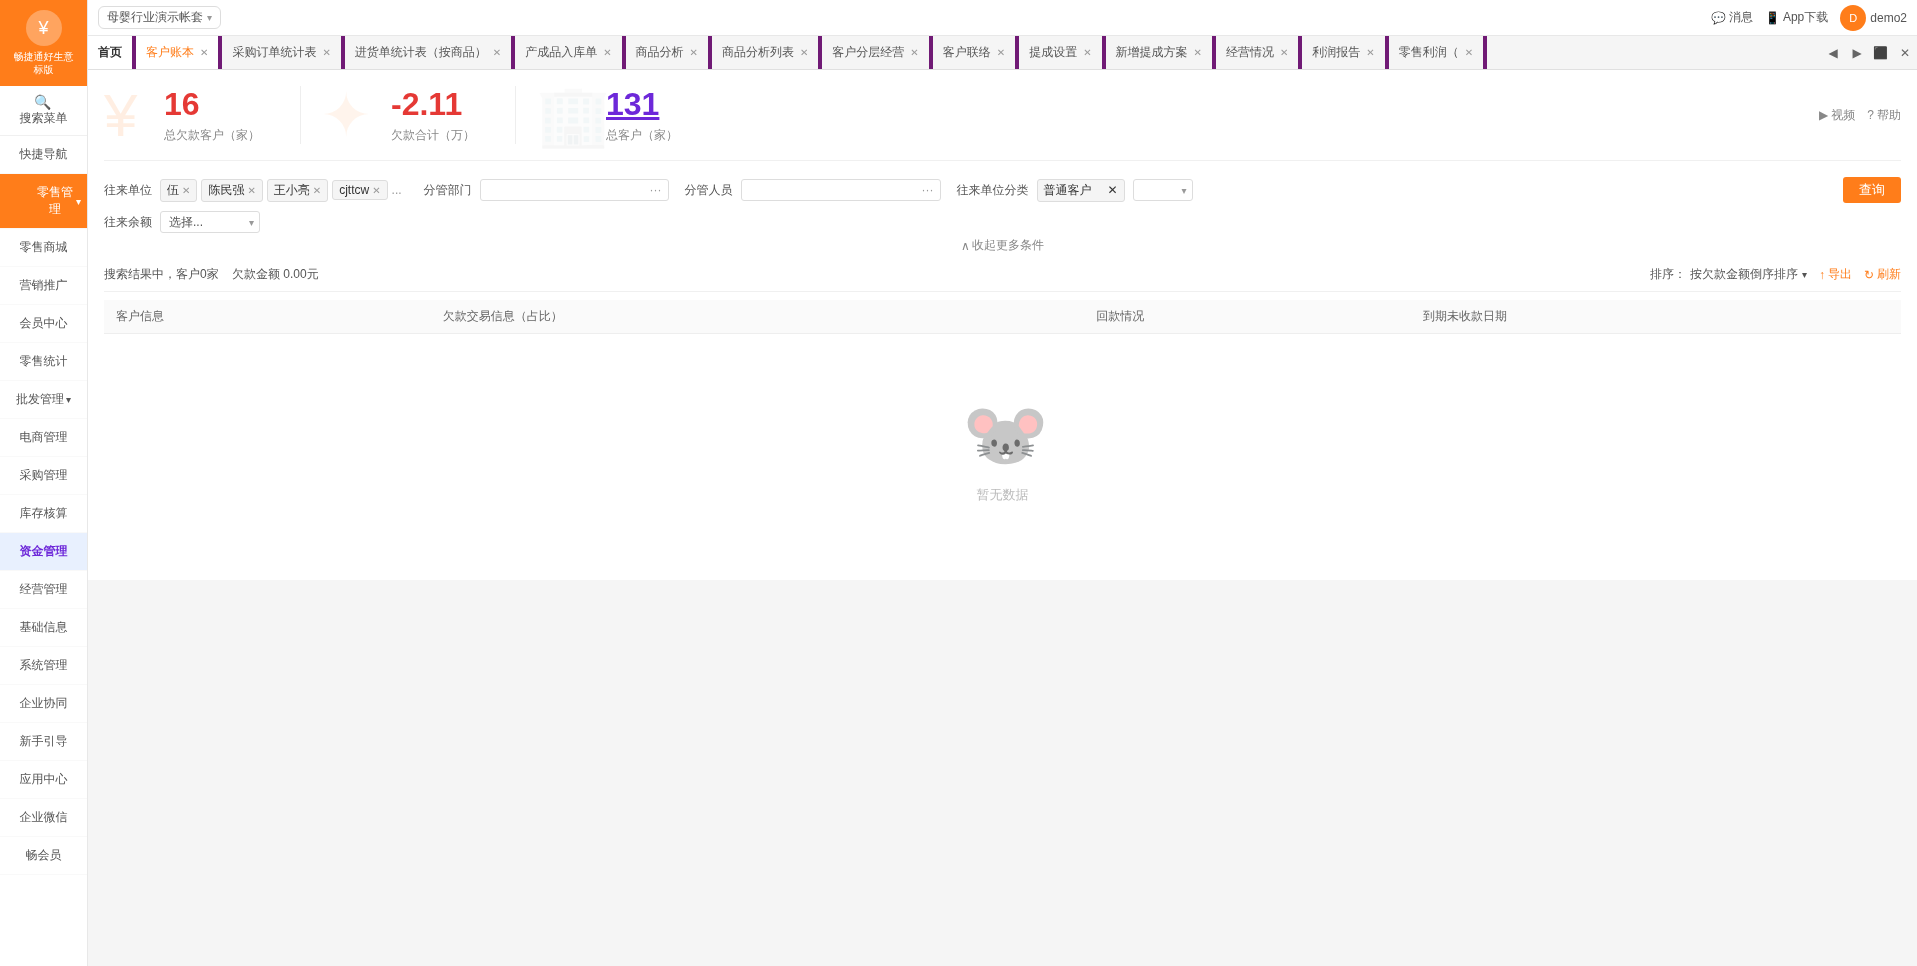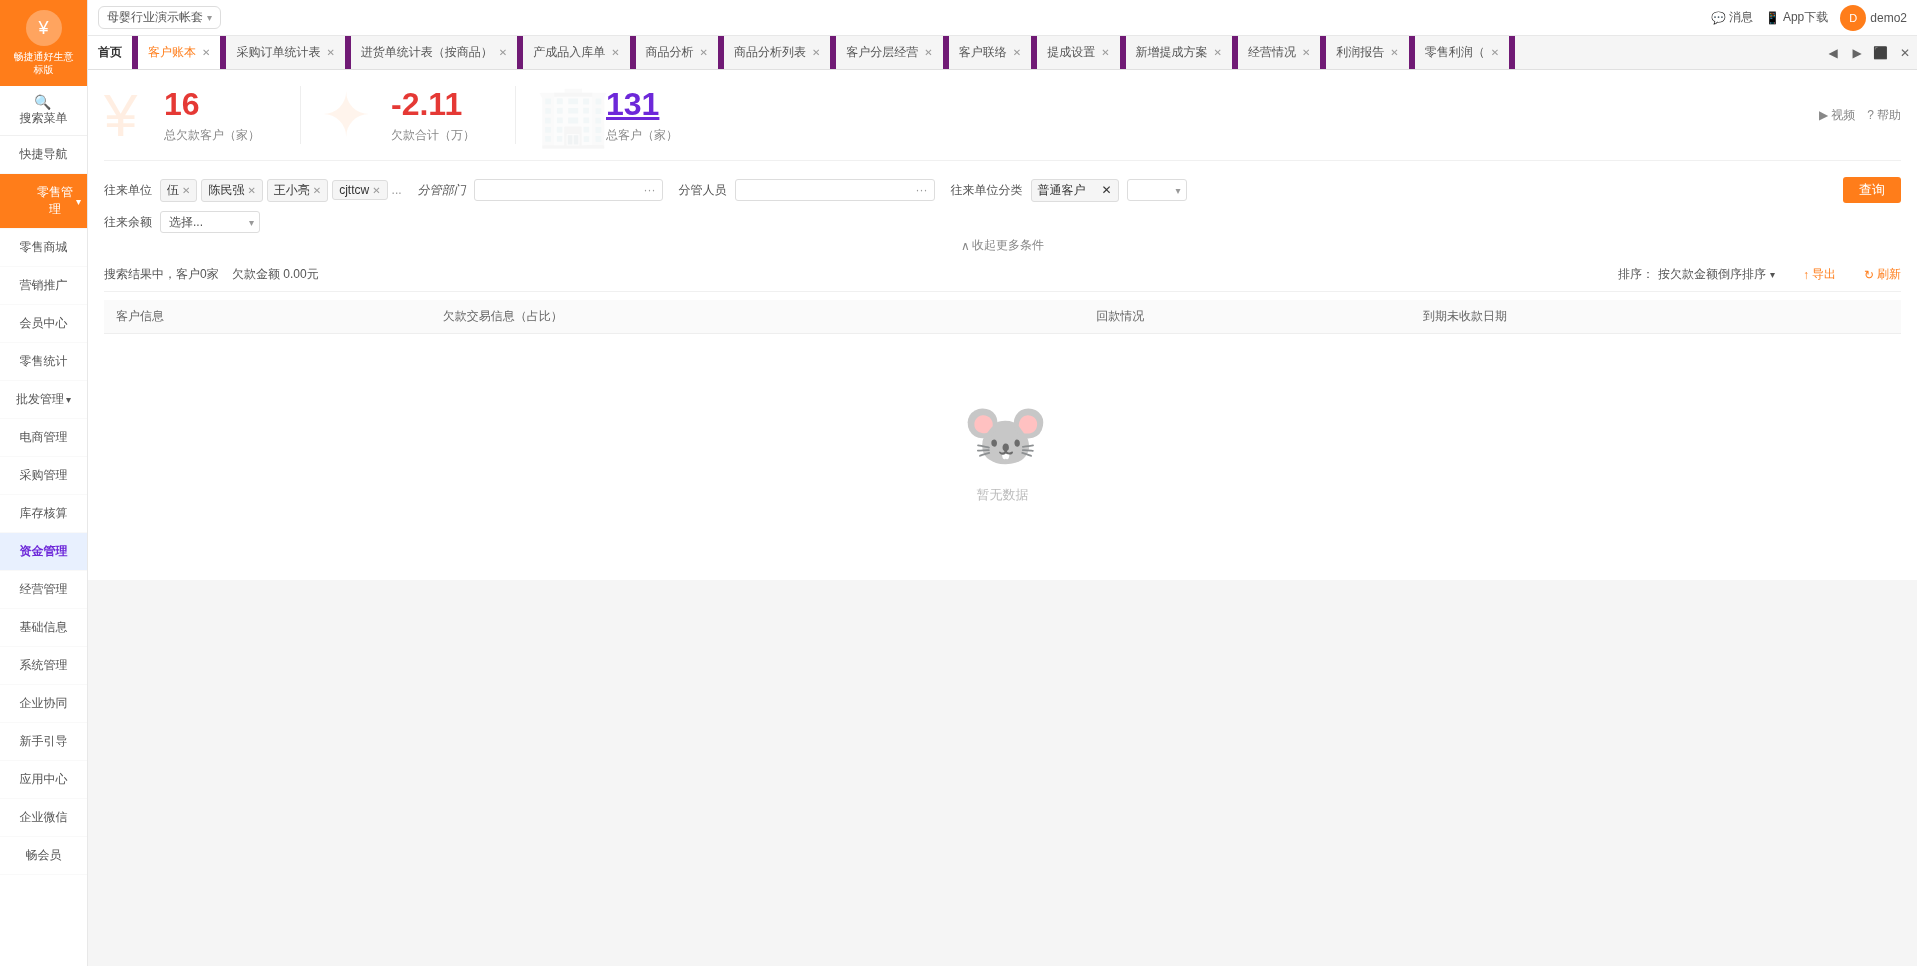--- a/index.html
+++ b/index.html
@@ -99,21 +99,21 @@
       flex-shrink: 0;
       overflow: hidden;
     }
     .tab-item {
       display: flex; align-items: center; gap: 4px;
       padding: 0 10px;
       height: 100%;
       font-size: 12px;
       cursor: pointer;
       white-space: nowrap;
-      border-right: 6px solid #701a75;
+      border-right: 4px solid #701a75;
       color: #555;
       flex-shrink: 0;
     }
     .tab-item.active { background: #fff; color: #ff7d1a; }
     .tab-item.home { background: #fff; color: #333; font-weight: bold; }
     .tab-close { font-size: 10px; color: #999; margin-left: 2px; }
     .tab-nav-btns { display: flex; align-items: center; margin-left: auto; }
     .tab-nav-btn { width: 24px; height: 34px; display: flex; align-items: center; justify-content: center; cursor: pointer; color: #666; font-size: 12px; }
 
     
@@ -205,21 +205,21 @@
     }
 
     
     .result-bar {
       display: flex; align-items: center; justify-content: space-between;
       padding: 8px 0;
       font-size: 12px; color: #555;
       border-bottom: 1px solid #f0f0f0;
       margin-bottom: 8px;
     }
-    .result-bar-right { display: flex; align-items: flex-start; gap: 28px; }
+    .result-bar-right { display: flex; align-items: flex-start; gap: 12px; }
     .sort-select { display: flex; align-items: center; gap: 4px; cursor: pointer; }
     .export-btn { display: flex; align-items: center; gap: 3px; cursor: pointer; color: #ff7d1a; }
     .refresh-btn { display: flex; align-items: center; gap: 3px; cursor: pointer; color: #ff7d1a; }
 
     
     .data-table { width: 100%; border-collapse: collapse; }
     .data-table th {
       text-align: left; padding: 8px 12px;
       font-size: 12px; color: #666; font-weight: normal;
       background: #fafafa;
@@ -429,21 +429,21 @@
             <span>王小亮</span>
             <span class="close">✕</span>
           </div>
           <div class="filter-tag">
             <span>cjttcw</span>
             <span class="close">✕</span>
           </div>
           <span class="filter-more">...</span>
         </div>
 
-        <span class="filter-label" style="margin-left:8px;font-style:italic;">分管部门</span>
+        <span class="filter-label" style="margin-left:14px;">分管部门</span>
         <div class="filter-input-wrapper" style="min-width:180px;">
           <input type="text" placeholder="" style="padding: 3px 24px 3px 8px;">
           <span class="dots">···</span>
         </div>
 
         <span class="filter-label" style="margin-left:8px;">分管人员</span>
         <div class="filter-input-wrapper" style="min-width:200px;">
           <input type="text" placeholder="" style="">
           <span class="dots">···</span>
         </div>

